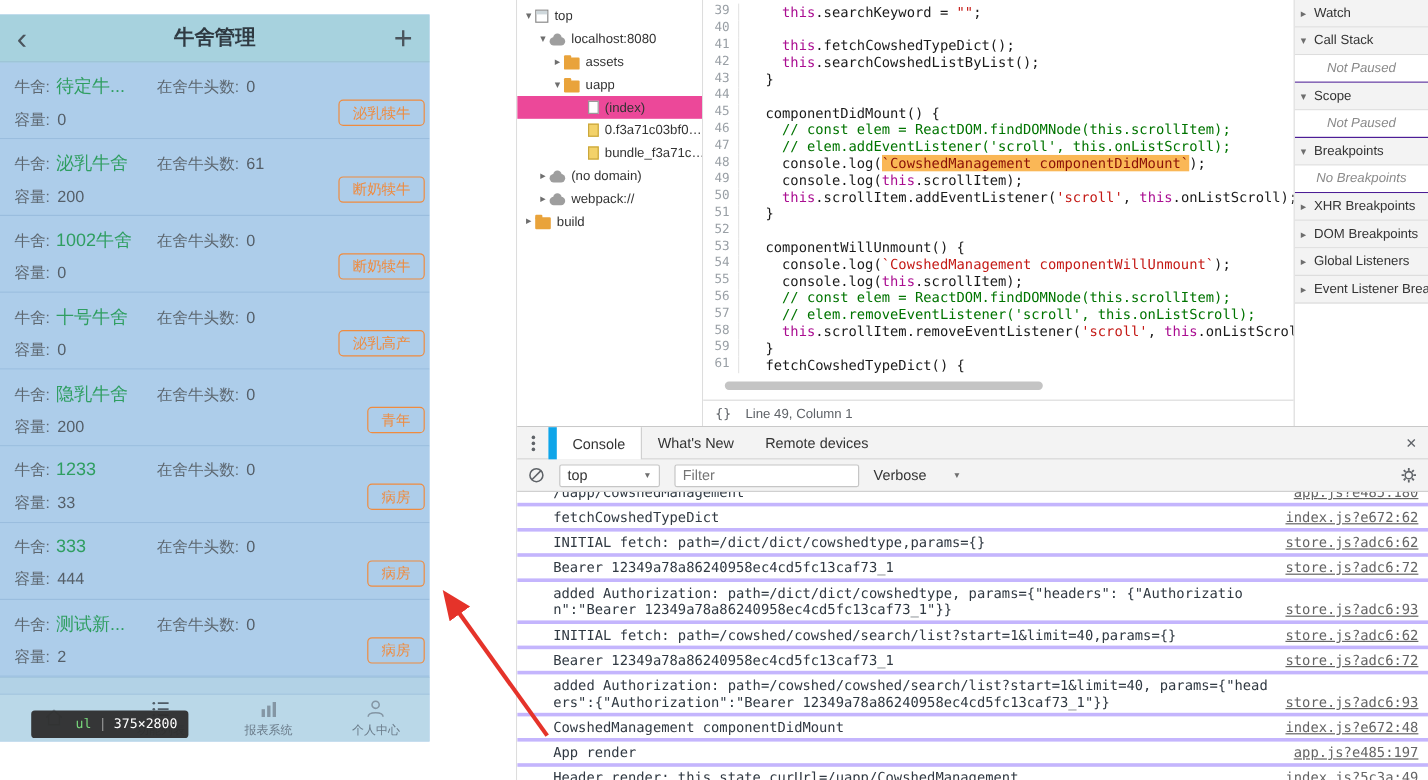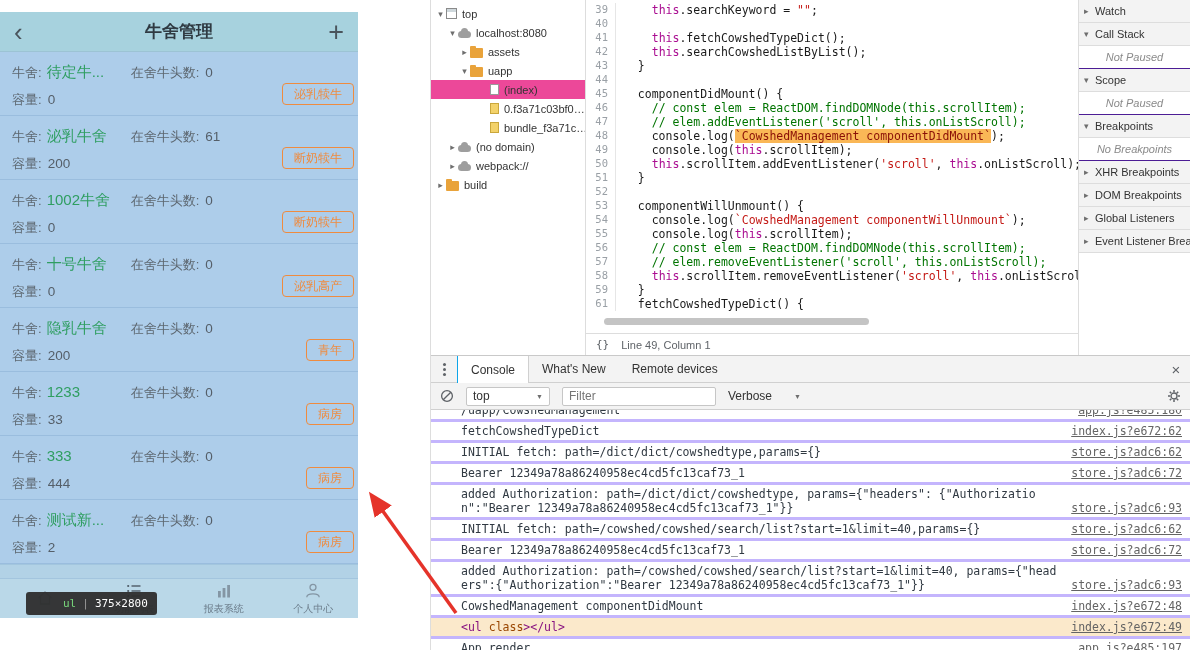--- a/index.html
+++ b/index.html
@@ -70,21 +70,21 @@
   .dbg-arrow{width:11px;flex:none;font-size:9px;color:#6e6e6e;}
   .dbg-note{height:23px;display:flex;align-items:center;justify-content:center;font-size:11px;font-style:italic;color:#8a8a8a;border-bottom:1px solid #4c1d95;background:#fff;}
   .dbg-note:empty{display:none;}
 
   
   .consolepane{position:absolute;left:0;right:0;top:355px;bottom:0;border-top:1px solid #c9c9c9;background:#fff;display:flex;flex-direction:column;}
   .c-tabs{height:27px;background:#f3f3f3;border-bottom:1px solid #d0d0d0;display:flex;align-items:stretch;flex:none;}
   .kebab{width:26px;display:flex;align-items:center;justify-content:center;cursor:pointer;}
   .kebab i{width:3px;height:3px;border-radius:50%;background:#5f6368;box-shadow:0 -5px 0 #5f6368,0 5px 0 #5f6368;}
   .c-tab{padding:0 13px;display:flex;align-items:center;font-size:12px;color:#333;cursor:pointer;}
-  .c-tab.selected{background:#fff;border-left:1px solid #0ea5e9;border-right:1px solid #d0d0d0;margin-bottom:-1px;}
+  .c-tab.selected{background:#fff;border-left:7px solid #0ea5e9;border-right:1px solid #d0d0d0;margin-bottom:-1px;}
   .c-close{margin-left:auto;width:28px;display:flex;align-items:center;justify-content:center;font-size:15px;color:#5f6368;cursor:pointer;}
   .c-toolbar{height:27px;background:#f3f3f3;border-bottom:1px solid #d0d0d0;display:flex;align-items:center;gap:12px;padding:0 9px;flex:none;}
   .ctx{display:flex;align-items:center;justify-content:space-between;width:84px;height:19px;background:#fff;border:1px solid #c6c6c6;border-radius:2px;padding:0 6px;font-size:12px;color:#333;cursor:pointer;}
   .dd{font-size:7px;color:#6e6e6e;}
   .filter{width:154px;height:19px;border:1px solid #c6c6c6;border-radius:2px;padding:0 6px;font-size:12px;color:#333;background:#fff;outline:none;font-family:"Liberation Sans",sans-serif;}
   .level{display:flex;align-items:center;gap:22px;font-size:12px;color:#333;cursor:pointer;}
   .tool-right{margin-left:auto;display:flex;align-items:center;cursor:pointer;}
   .c-rows{flex:1;overflow:hidden;}
   .c-row{display:flex;align-items:flex-end;padding:2px 8px 2px 30px;border-bottom:3px solid #c4b5fd;font:11.5px "DejaVu Sans Mono",monospace;color:#303942;line-height:14px;}
   .c-text{flex:1;white-space:pre-wrap;word-break:break-all;}
@@ -607,24 +607,20 @@
           <div class="c-row">
             <span class="c-text">added Authorization: path=/cowshed/cowshed/search/list?start=1&amp;limit=40, params={"headers":{"Authorization":"Bearer 12349a78a86240958ec4cd5fc13caf73_1"}}</span>
             <a class="c-link">store.js?adc6:93</a>
           </div>
 
           <div class="c-row">
             <span class="c-text">CowshedManagement componentDidMount</span>
             <a class="c-link">index.js?e672:48</a>
           </div>
 
-          <div class="c-row element-row">
-            <span class="c-text"><span class="tok-tag">&lt;ul</span><span class="tok-pl"> </span><span class="tok-attr">class</span><span class="tok-tag">&gt;&lt;/ul&gt;</span></span>
-            <a class="c-link">index.js?e672:49</a>
-          </div>
 
           <div class="c-row">
             <span class="c-text">App render</span>
             <a class="c-link">app.js?e485:197</a>
           </div>
 
           <div class="c-row">
             <span class="c-text">Header render: this state curUrl=/uapp/CowshedManagement</span>
             <a class="c-link">index.js?5c3a:49</a>
           </div>

